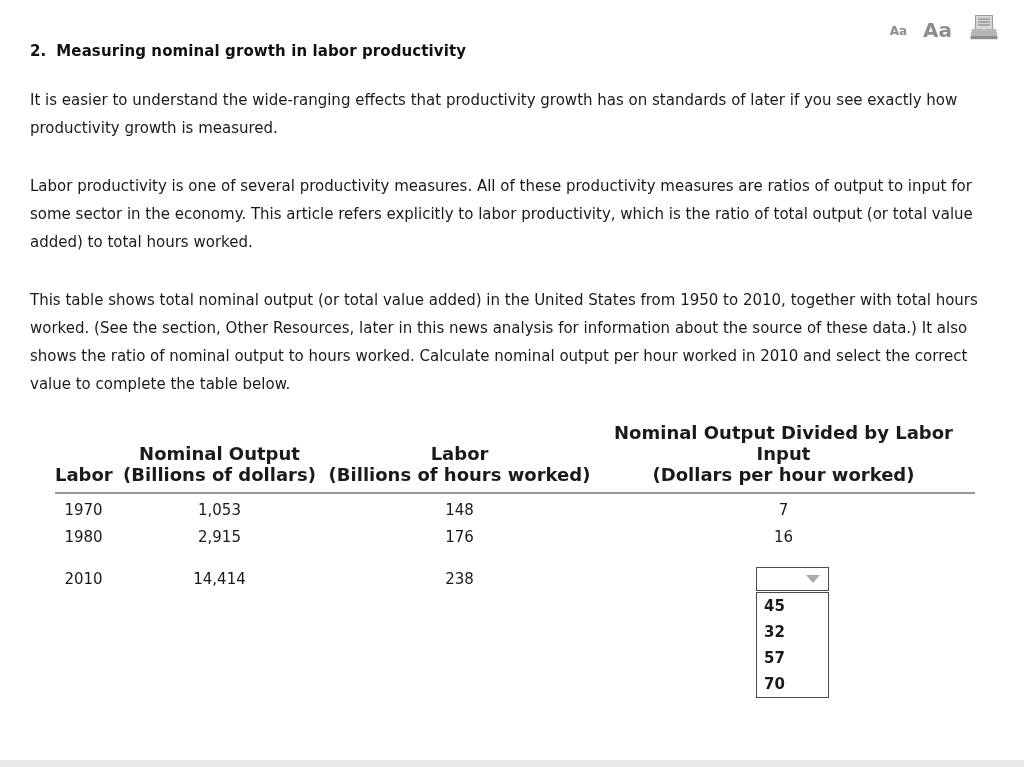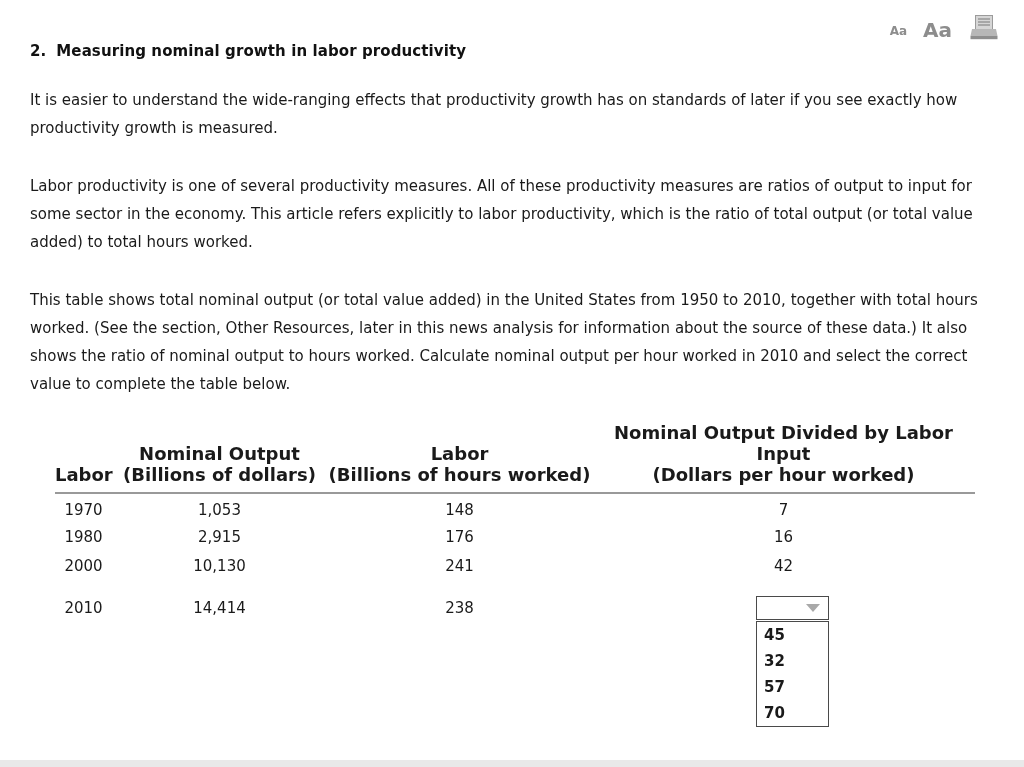--- a/index.html
+++ b/index.html
@@ -218,26 +218,20 @@
         <td>148</td>
         <td>7</td>
       </tr>
       <tr>
         <td>1980</td>
         <td>2,915</td>
         <td>176</td>
         <td>16</td>
       </tr>
       <tr>
-        <td>2000</td>
-        <td>10,130</td>
-        <td>241</td>
-        <td>42</td>
-      </tr>
-      <tr>
         <td>2010</td>
         <td>14,414</td>
         <td>238</td>
         <td>
           <div class="dd-wrap">
             <div class="dd-select">
               <span class="dd-value"></span>
               <span class="dd-caret"></span>
             </div>
             <div class="dd-list">

